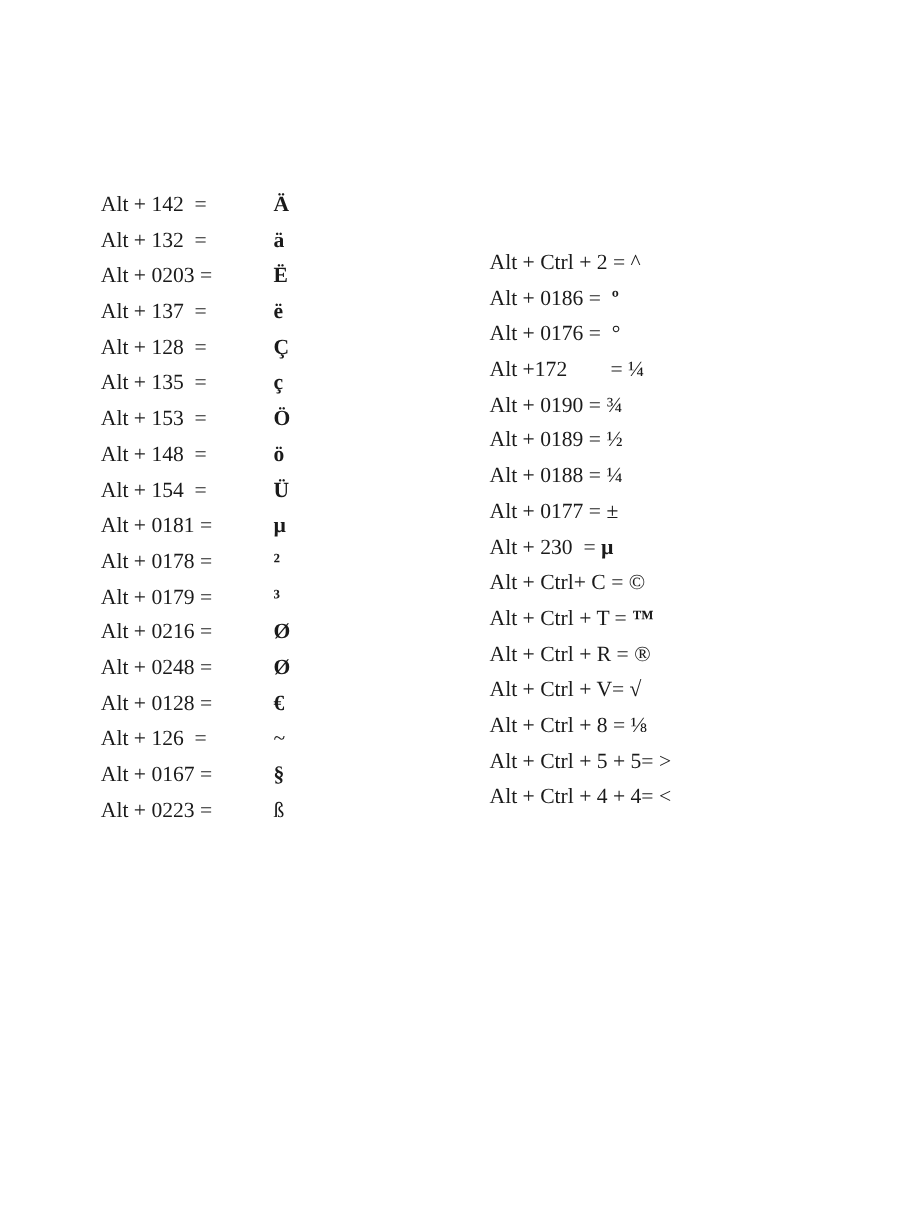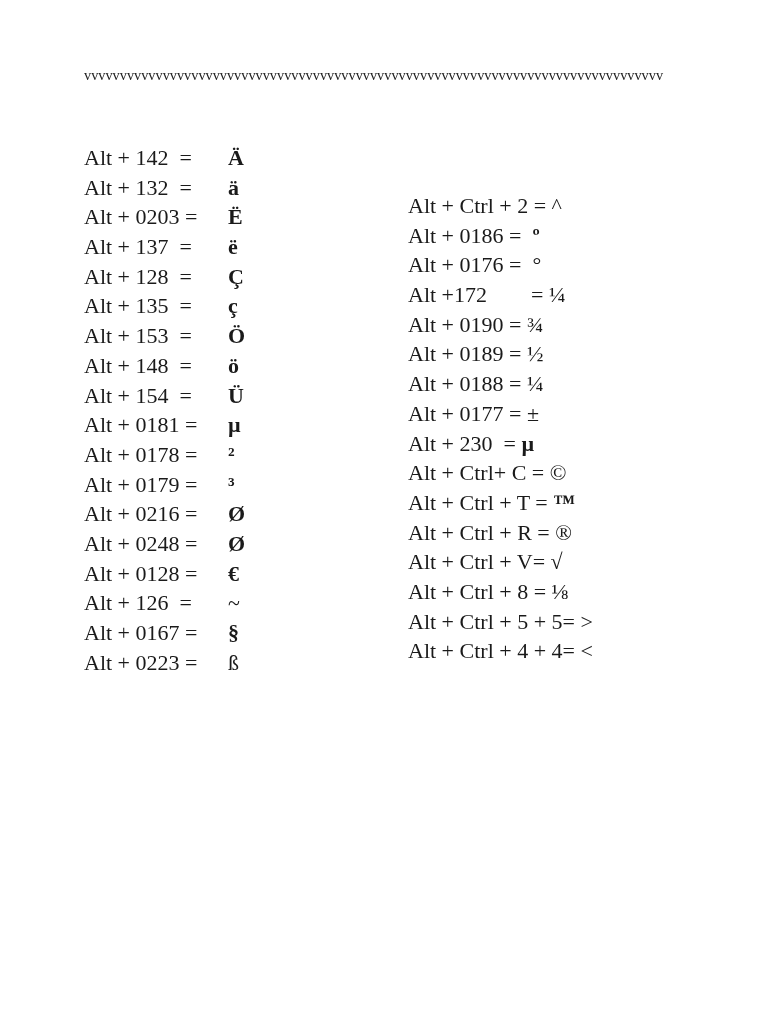--- a/index.html
+++ b/index.html
@@ -21,39 +21,38 @@
     left: 84px;
     top: 67px;
     font-size: 14.3px;
     line-height: 16px;
     letter-spacing: 0;
     white-space: pre;
     color: #222222;
   }
   .col {
     position: absolute;
-    top: 143px;
-    font-size: 22px;
+    top: 156px;
+    font-size: 18px;
     line-height: 29.7px;
     white-space: pre;
   }
   .col-left  { left: 84px;  width: 320px; }
   .col-right { left: 408px; width: 340px; margin-top: 48px; }
   .row { position: relative; height: 29.7px; }
   .combo { white-space: pre; }
   .result { white-space: pre; }
   .col-left .result {
     position: absolute;
     left: 144px;
     top: 0;
   }
   .result.bold { font-weight: 700; }
 </style>
 </head>
 <body>
 
 <div class="page">
-  <div class="vline">vvvvvvvvvvvvvvvvvvvvvvvvvvvvvvvvvvvvvvvvvvvvvvvvvvvvvvvvvvvvvvvvvvvvvvvvvvvvvvvvv</div>
 
   <div id="col-left" class="col col-left"><div class="row"><span class="combo">Alt + 142  =</span><span class="result bold">Ä</span></div><div class="row"><span class="combo">Alt + 132  =</span><span class="result bold">ä</span></div><div class="row"><span class="combo">Alt + 0203 =</span><span class="result bold">Ë</span></div><div class="row"><span class="combo">Alt + 137  =</span><span class="result bold">ë</span></div><div class="row"><span class="combo">Alt + 128  =</span><span class="result bold">Ç</span></div><div class="row"><span class="combo">Alt + 135  =</span><span class="result bold">ç</span></div><div class="row"><span class="combo">Alt + 153  =</span><span class="result bold">Ö</span></div><div class="row"><span class="combo">Alt + 148  =</span><span class="result bold">ö</span></div><div class="row"><span class="combo">Alt + 154  =</span><span class="result bold">Ü</span></div><div class="row"><span class="combo">Alt + 0181 =</span><span class="result bold">µ</span></div><div class="row"><span class="combo">Alt + 0178 =</span><span class="result bold">²</span></div><div class="row"><span class="combo">Alt + 0179 =</span><span class="result bold">³</span></div><div class="row"><span class="combo">Alt + 0216 =</span><span class="result bold">Ø</span></div><div class="row"><span class="combo">Alt + 0248 =</span><span class="result bold">Ø</span></div><div class="row"><span class="combo">Alt + 0128 =</span><span class="result bold">€</span></div><div class="row"><span class="combo">Alt + 126  =</span><span class="result">~</span></div><div class="row"><span class="combo">Alt + 0167 =</span><span class="result bold">§</span></div><div class="row"><span class="combo">Alt + 0223 =</span><span class="result">ß</span></div></div>
 
   <div id="col-right" class="col col-right"><div class="row"><span class="combo">Alt + Ctrl + 2 = </span><span class="result">^</span></div><div class="row"><span class="combo">Alt + 0186 =  </span><span class="result bold">º</span></div><div class="row"><span class="combo">Alt + 0176 =  </span><span class="result">°</span></div><div class="row"><span class="combo">Alt +172        = </span><span class="result">¼</span></div><div class="row"><span class="combo">Alt + 0190 = </span><span class="result">¾</span></div><div class="row"><span class="combo">Alt + 0189 = </span><span class="result">½</span></div><div class="row"><span class="combo">Alt + 0188 = </span><span class="result">¼</span></div><div class="row"><span class="combo">Alt + 0177 = </span><span class="result">±</span></div><div class="row"><span class="combo">Alt + 230  = </span><span class="result bold">µ</span></div><div class="row"><span class="combo">Alt + Ctrl+ C = </span><span class="result">©</span></div><div class="row"><span class="combo">Alt + Ctrl + T = </span><span class="result bold">™</span></div><div class="row"><span class="combo">Alt + Ctrl + R = </span><span class="result">®</span></div><div class="row"><span class="combo">Alt + Ctrl + V= </span><span class="result">√</span></div><div class="row"><span class="combo">Alt + Ctrl + 8 = </span><span class="result">⅛</span></div><div class="row"><span class="combo">Alt + Ctrl + 5 + 5= </span><span class="result">&gt;</span></div><div class="row"><span class="combo">Alt + Ctrl + 4 + 4= </span><span class="result">&lt;</span></div></div>
 </div>
 
 </body></html>

